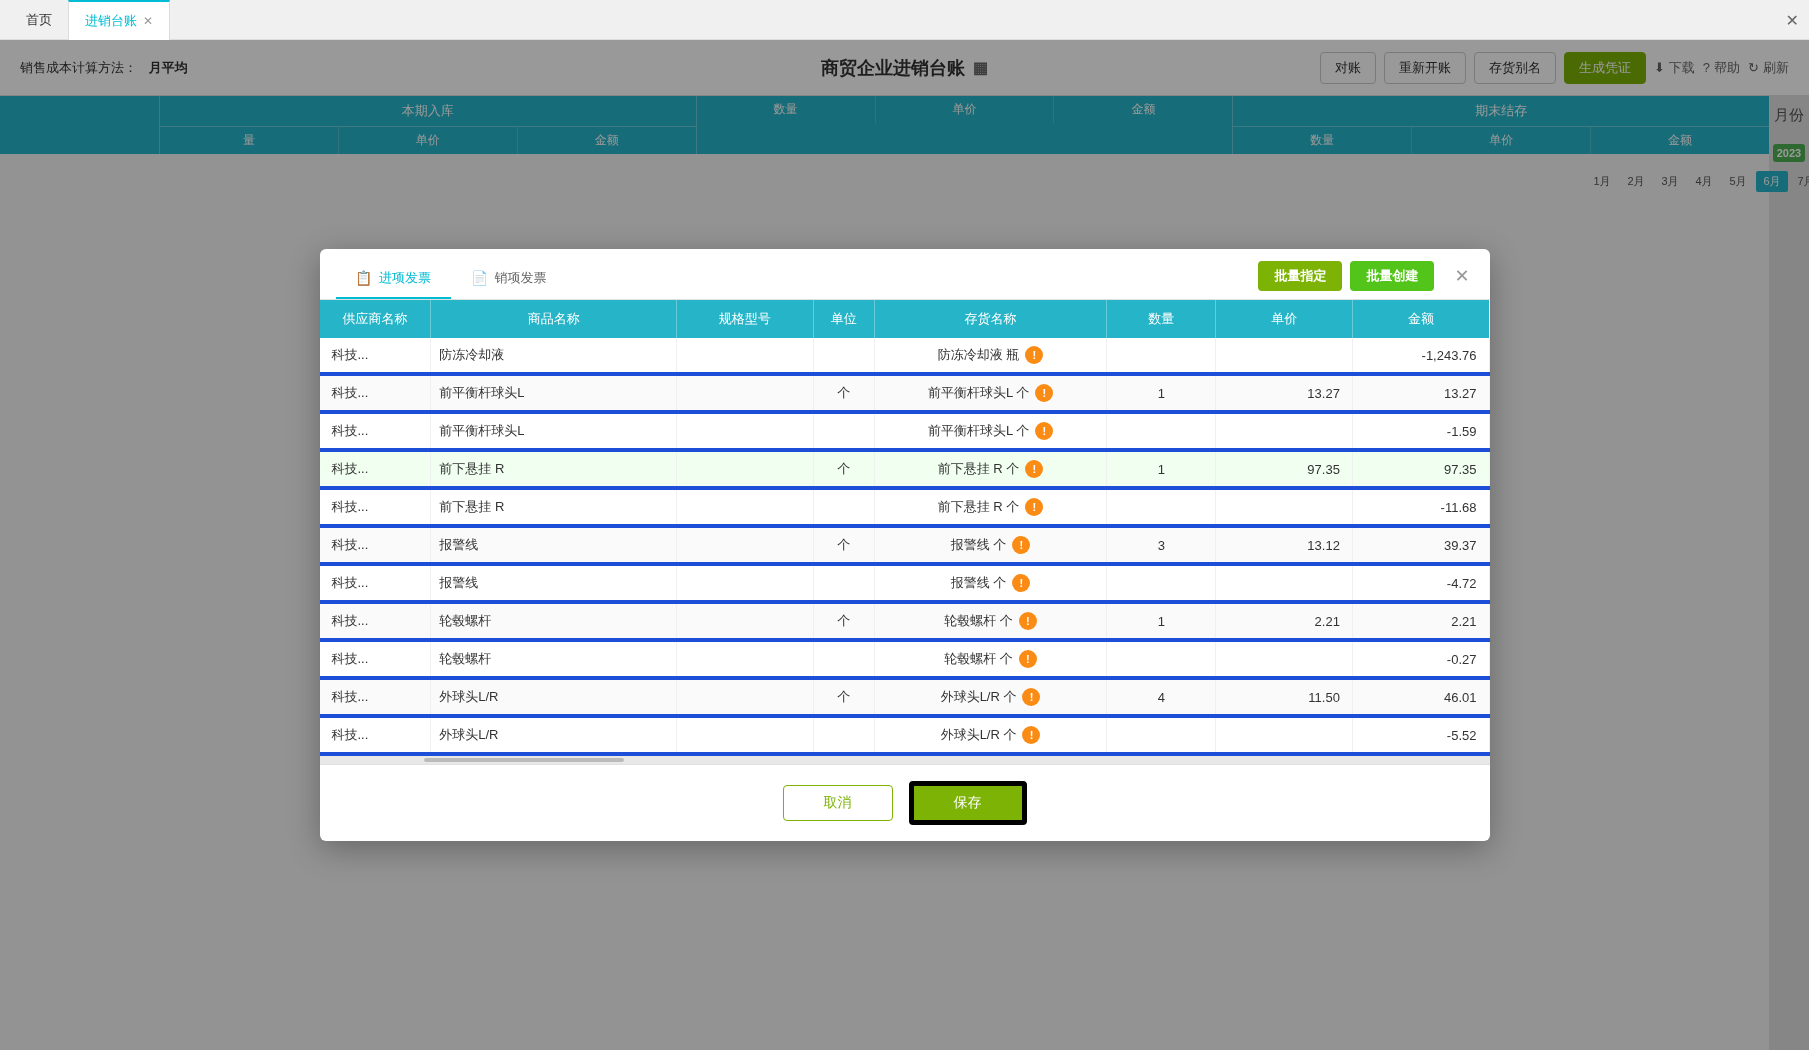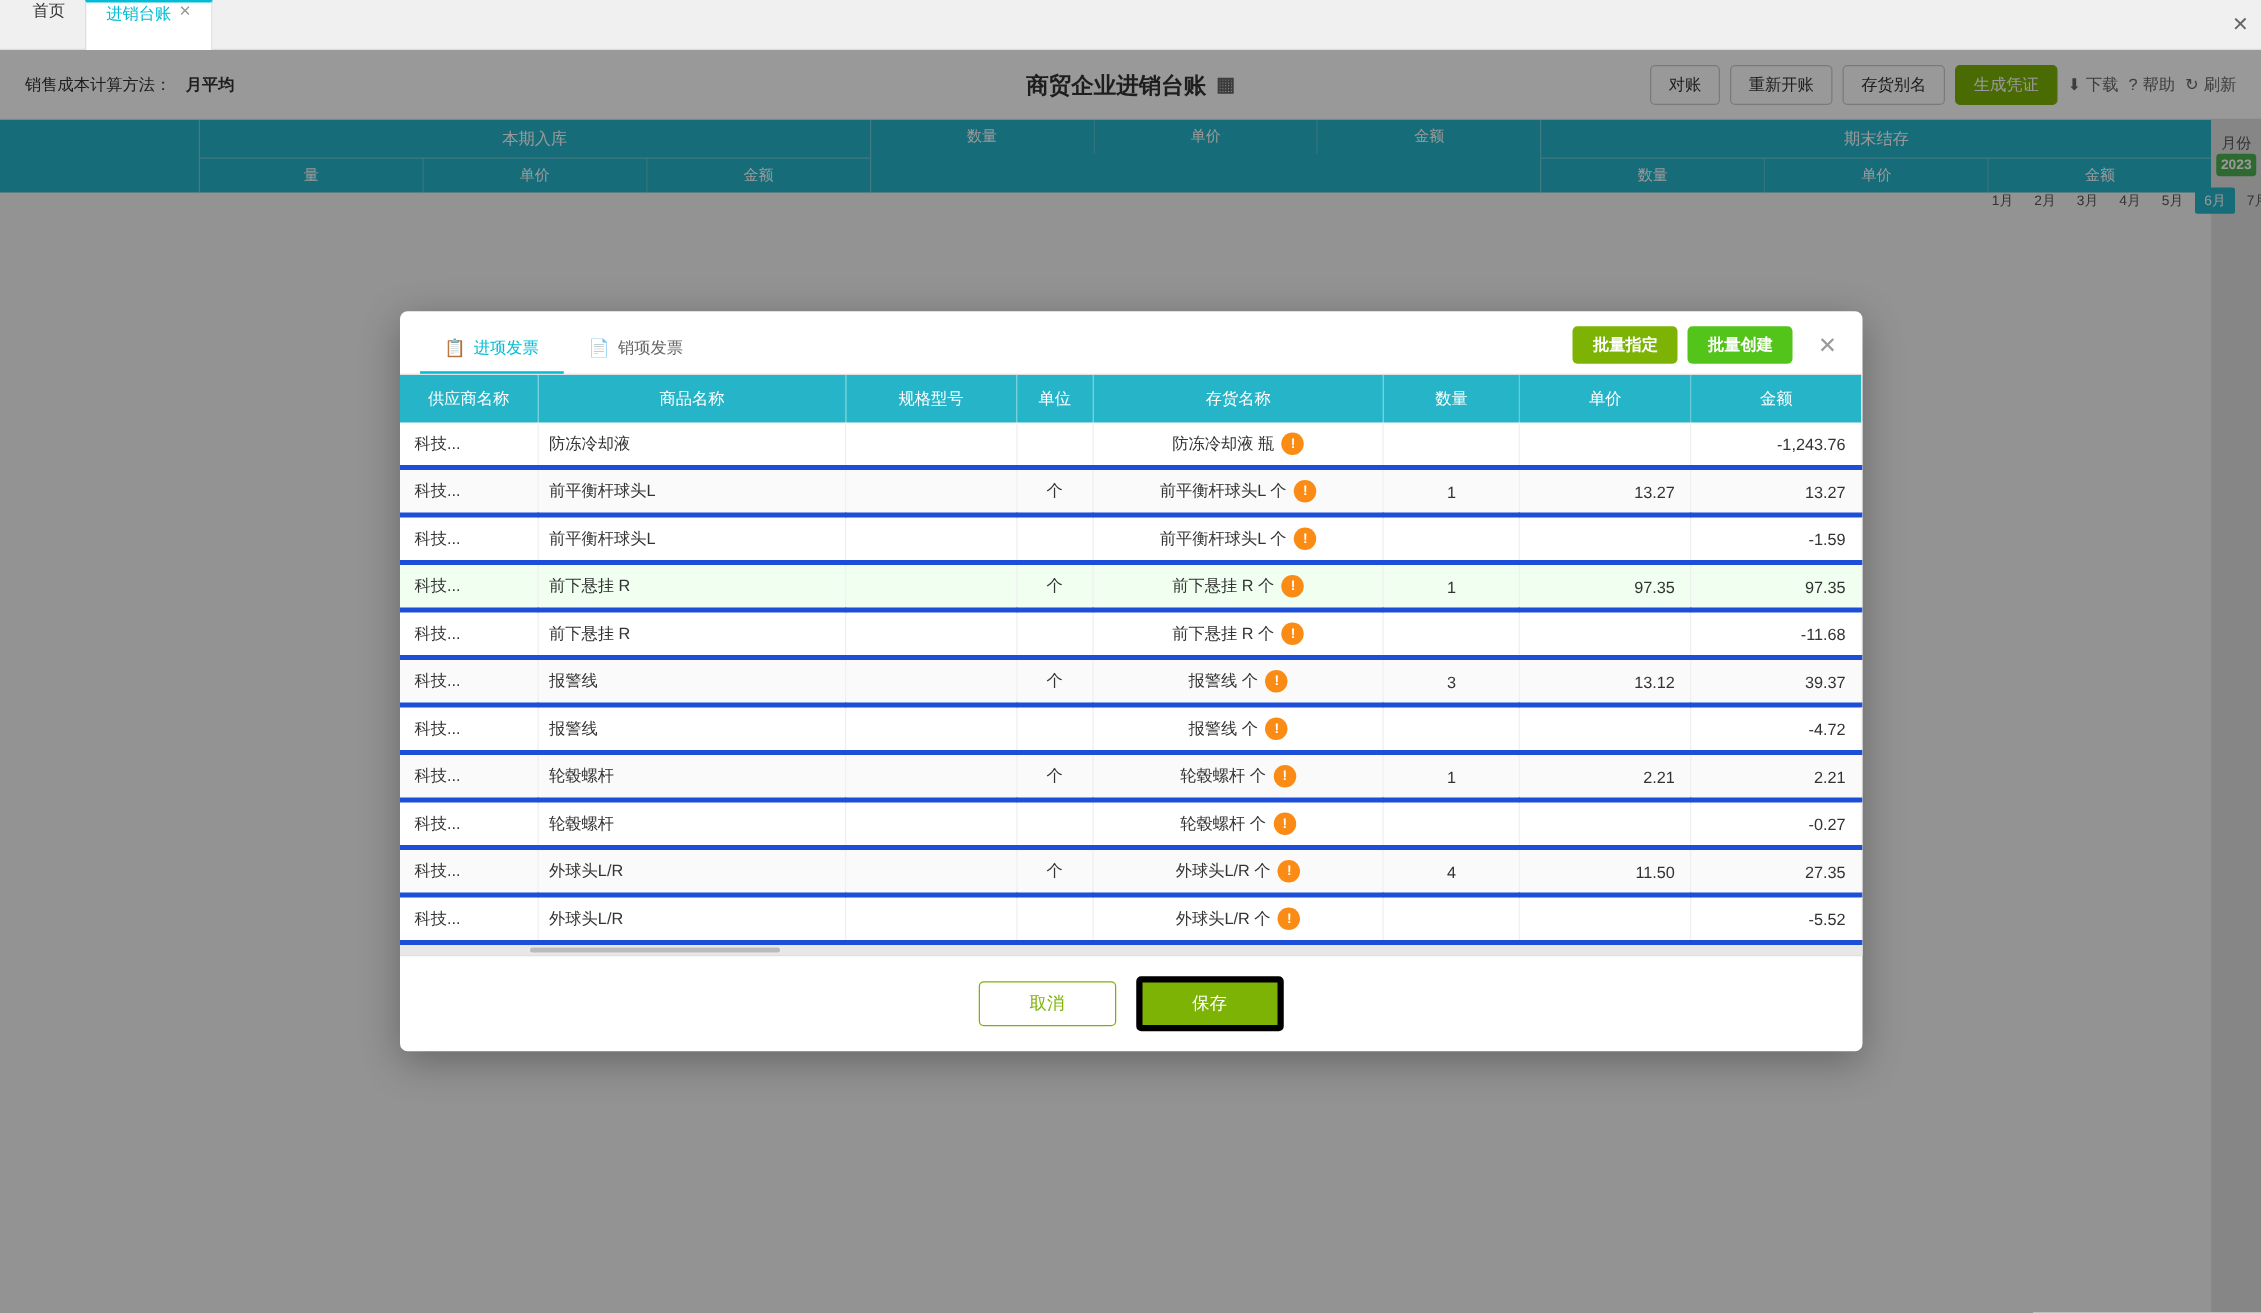--- a/index.html
+++ b/index.html
@@ -4,21 +4,21 @@
   <style>
     * { box-sizing: border-box; margin: 0; padding: 0; }
     body { font-family: 'Microsoft YaHei', Arial, sans-serif; font-size: 13px; background: #e8e8e8; overflow: hidden; width: 1809px; height: 1050px; }
 
     
     .tab-bar {
       display: flex; align-items: center; background: #f0f0f0; border-bottom: 1px solid #ddd;
       height: 40px; padding: 0 10px; position: relative;
     }
     .tab-item {
-      display: flex; padding: 0 16px; height: 40px; cursor: pointer;
+      display: flex; align-items: center; padding: 0 16px; height: 40px; cursor: pointer;
       font-size: 13px; color: #333;
     }
     .tab-item.active {
       background: #fff; border-top: 2px solid #00bcd4; color: #00bcd4;
       border-left: 1px solid #ddd; border-right: 1px solid #ddd;
     }
     .tab-close { margin-left: 6px; cursor: pointer; color: #999; font-size: 12px; }
     .window-close {
       position: absolute; right: 10px; top: 50%; transform: translateY(-50%);
       cursor: pointer; font-size: 16px; color: #666;
@@ -218,21 +218,21 @@
       <div style="text-align:center; padding:6px 0; border-bottom:1px solid rgba(255,255,255,0.3); font-size:13px;">期末结存</div>
       <div style="display:flex;">
         <div style="flex:1; text-align:center; padding:5px 4px; font-size:12px; border-right:1px solid rgba(255,255,255,0.2);">数量</div>
         <div style="flex:1; text-align:center; padding:5px 4px; font-size:12px; border-right:1px solid rgba(255,255,255,0.2);">单价</div>
         <div style="flex:1; text-align:center; padding:5px 4px; font-size:12px;">金额</div>
       </div>
     </div>
   </div>
 
   <div class="right-sidebar">
-    <div style="font-size:12px; color:#555; text-align:center; margin-bottom:0;">月份</div>
+    <div style="font-size:15px; color:#555; text-align:center; margin-bottom:19px;">月份</div>
     <div class="month-item year-badge">2023</div>
     <div class="sidebar-months">
       <div class="month-item">1月</div>
       <div class="month-item">2月</div>
       <div class="month-item">3月</div>
       <div class="month-item">4月</div>
       <div class="month-item">5月</div>
       <div class="month-item active">6月</div>
       <div class="month-item">7月</div>
       <div class="month-item">8月</div>
@@ -420,21 +420,21 @@
     <td class="col-spec"></td>
     <td class="col-unit">个</td>
     <td class="col-inventory">
       <div class="inventory-cell">
         <span>外球头L/R 个</span>
         <span class="warn-icon">!</span>
       </div>
     </td>
     <td class="col-qty">4</td>
     <td class="col-price num-right">11.50</td>
-    <td class="col-amount num-right positive">27.35</td>
+    <td class="col-amount num-right positive">46.01</td>
   </tr>
               <tr>
     <td class="col-supplier">科技...</td>
     <td class="col-product name-cell">外球头L/R</td>
     <td class="col-spec"></td>
     <td class="col-unit"></td>
     <td class="col-inventory">
       <div class="inventory-cell">
         <span>外球头L/R 个</span>
         <span class="warn-icon">!</span>

